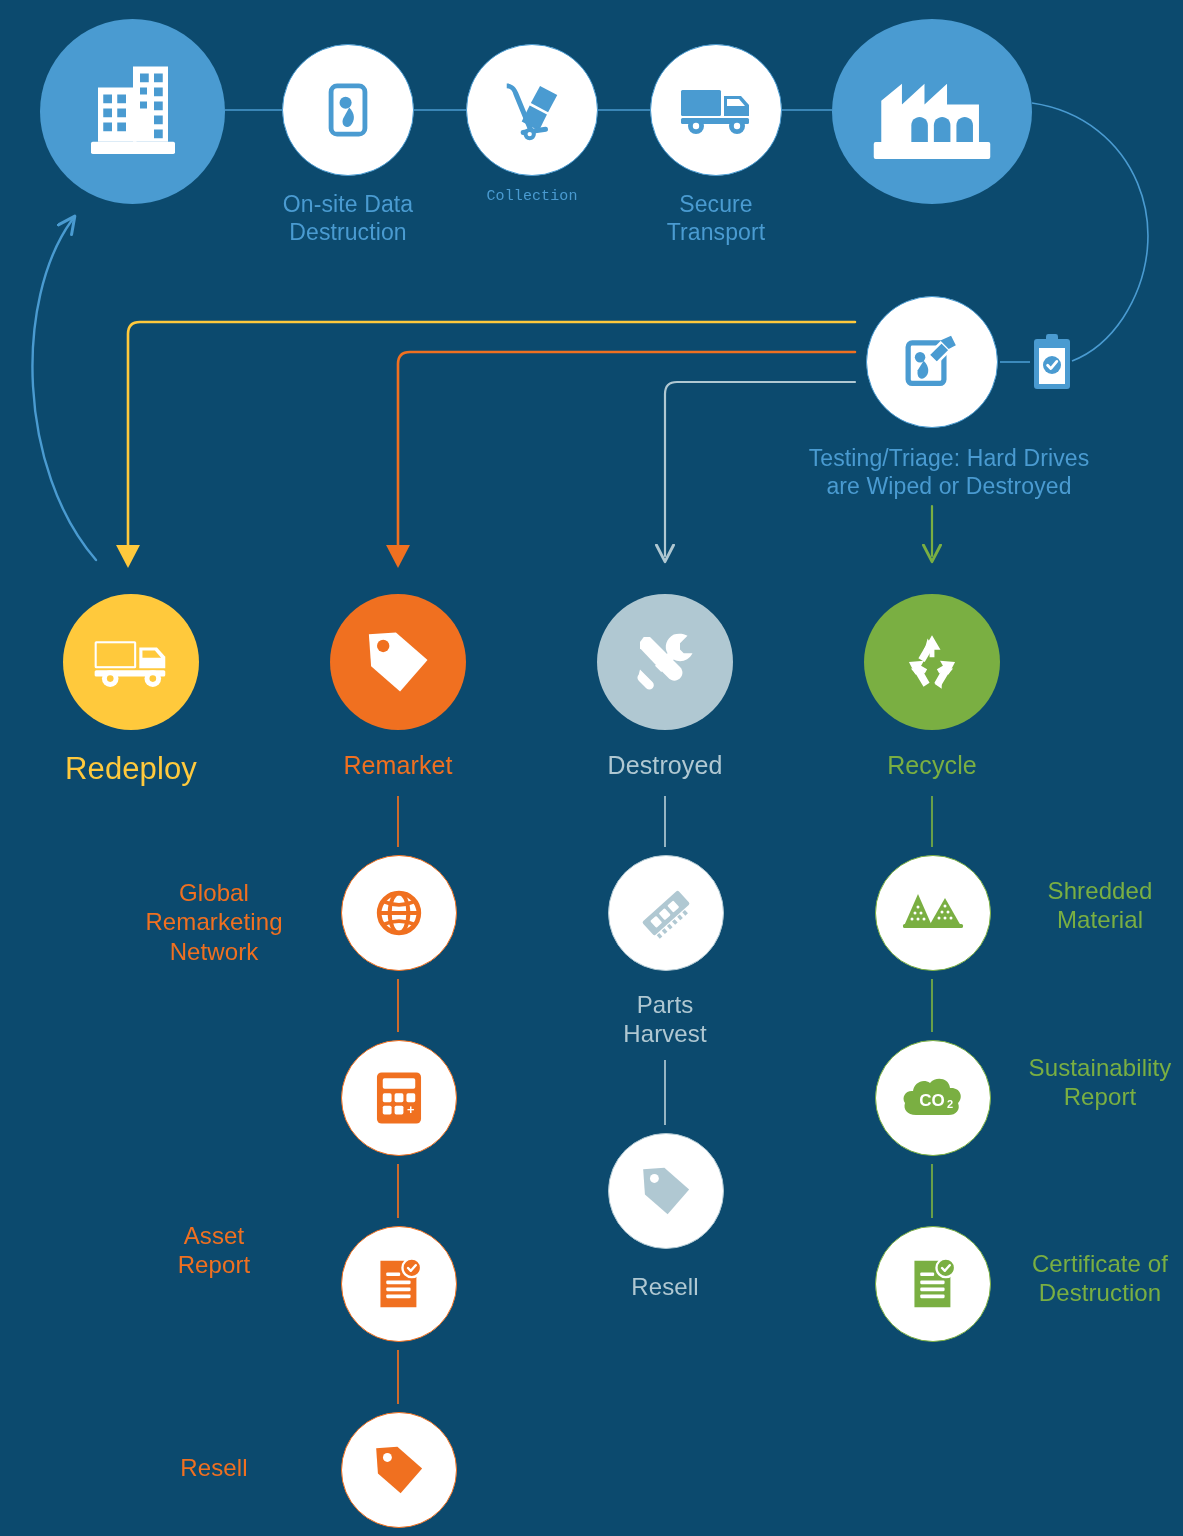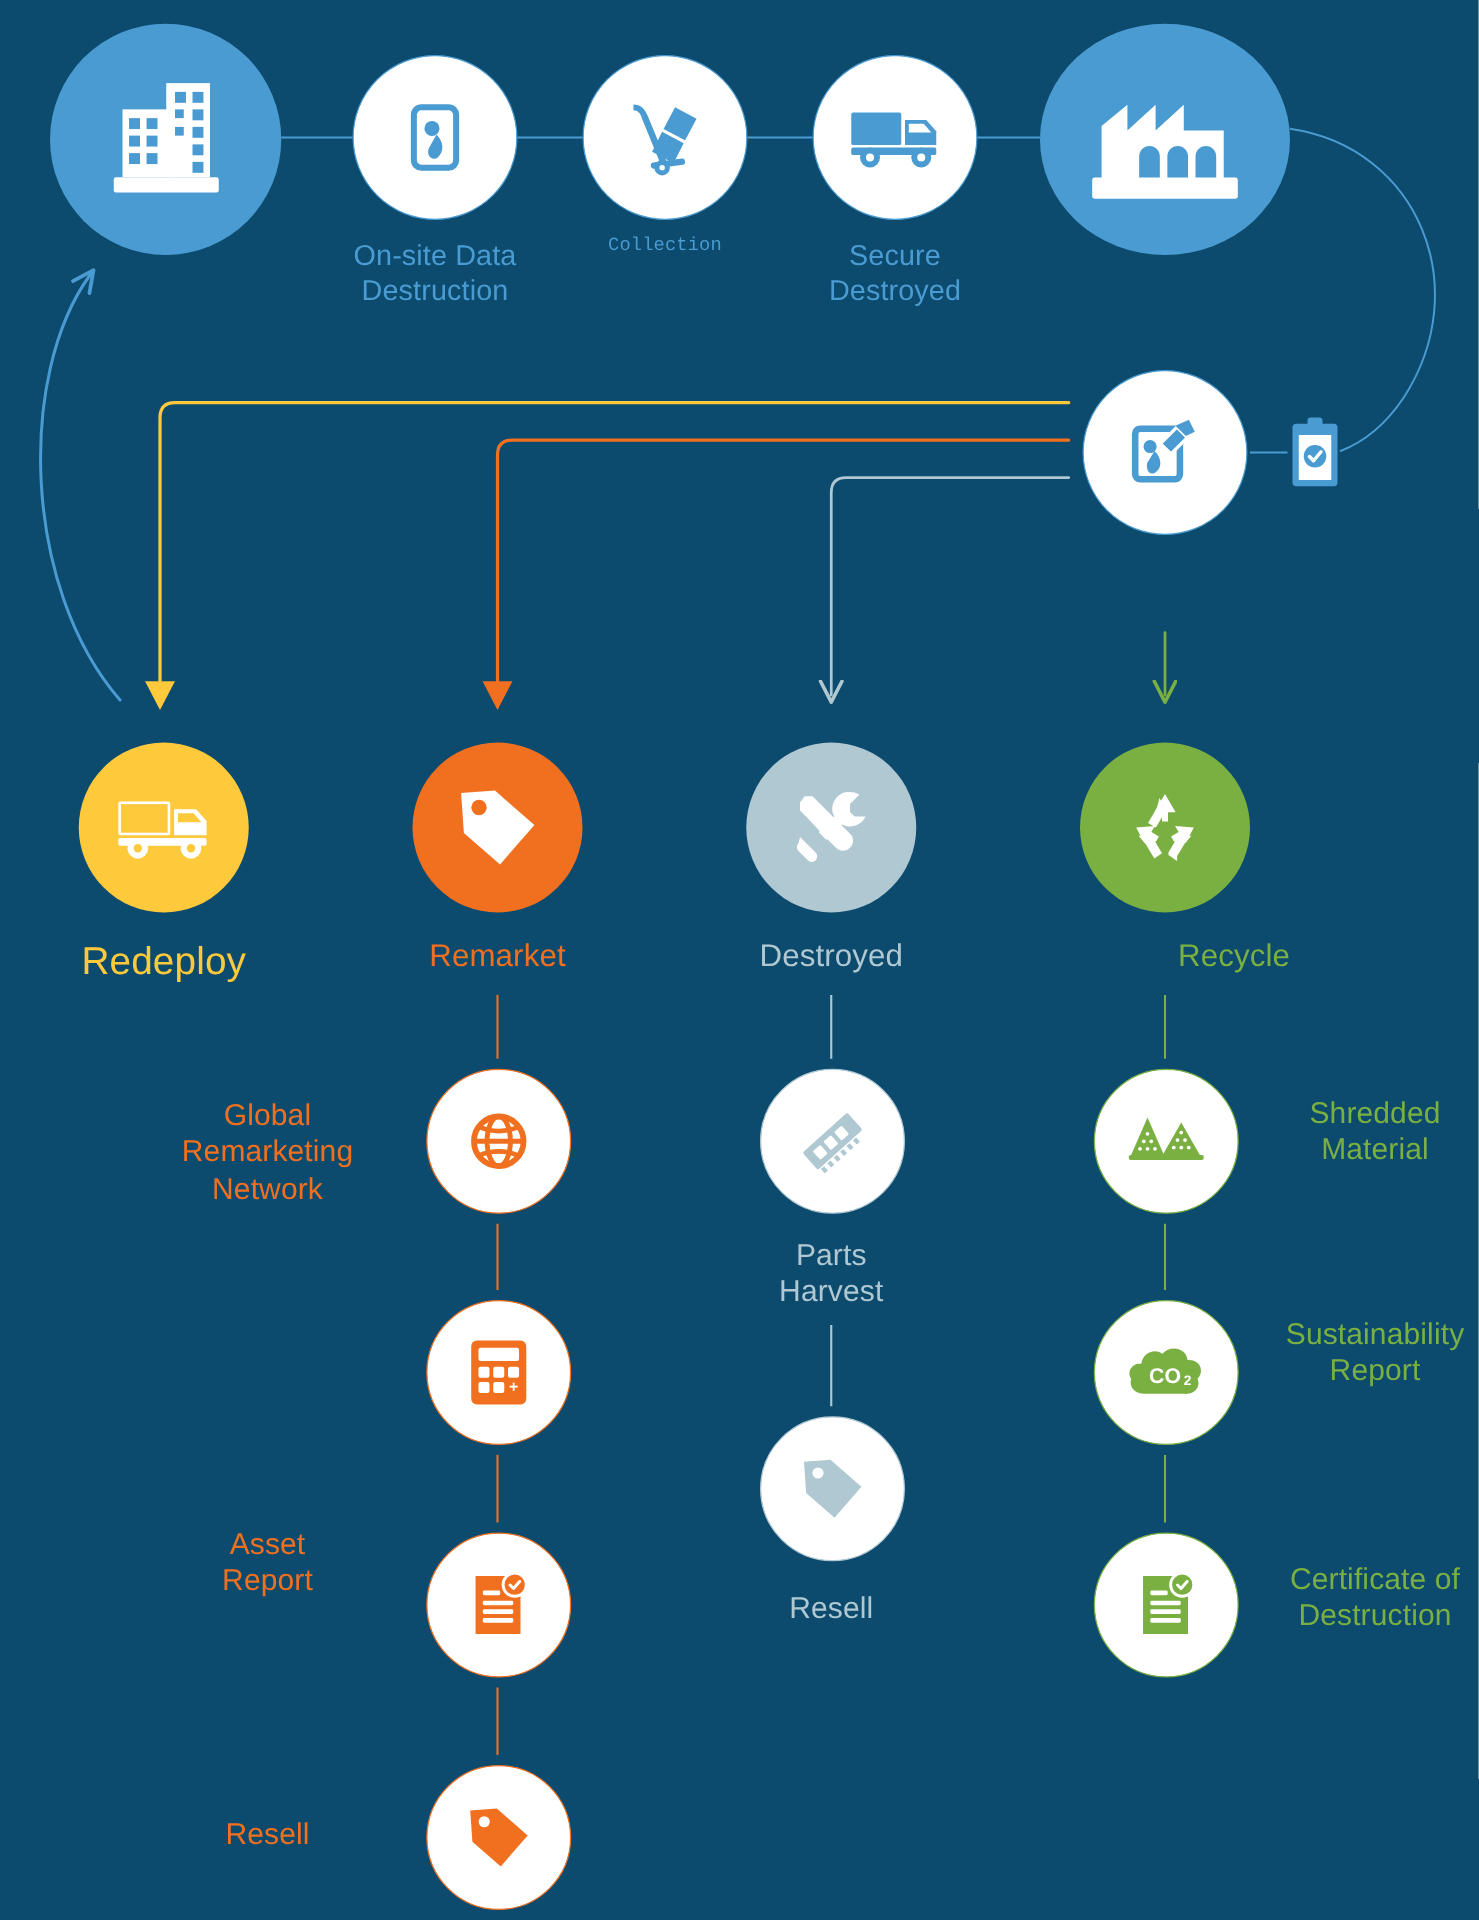--- a/index.html
+++ b/index.html
@@ -169,21 +169,21 @@
           <circle cx="17" cy="42" r="8"></circle>
           <circle cx="58" cy="42" r="8"></circle>
         </g>
         <circle cx="17" cy="42" r="3.2" fill="#fff"></circle>
         <circle cx="58" cy="42" r="3.2" fill="#fff"></circle>
         <path d="M48 15 L60 15 L66 22 L48 22 Z" fill="#fff"></path>
       </svg>
     </span>
   </div>
   <div class="label" style="left:616px; top:190px; width:200px; color:#4a9bd1; font-size:23px;">Secure
-Destroyed</div>
+Transport</div>
 
   <div class="node" style="left:832px; top:19px; width:200px; height:185px; background:#4a9bd1;">
     <span>
       <svg width="124" height="106" viewBox="0 0 66 56" fill="#ffffff" aria-hidden="true">
         <path d="M6 46 L6 22 L17 13 L17 24 L29 13 L29 24 L41 13 L41 24 L58 24 L58 46 Z"></path>
         <rect x="2" y="44" width="62" height="9" rx="1"></rect>
         <g fill="#4a9bd1">
           <path d="M22 44 L22 35 C22 32.5 24 30.6 26.4 30.6 C28.8 30.6 30.8 32.5 30.8 35 L30.8 44 Z"></path>
           <path d="M34 44 L34 35 C34 32.5 36 30.6 38.4 30.6 C40.8 30.6 42.8 32.5 42.8 35 L42.8 44 Z"></path>
           <path d="M46 44 L46 35 C46 32.5 48 30.6 50.4 30.6 C52.8 30.6 54.8 32.5 54.8 35 L54.8 44 Z"></path>
@@ -205,20 +205,22 @@
   </div>
   <div style="position:absolute; left:1030px; top:329px; width:44px; height:66px;">
     <svg width="44" height="66" viewBox="0 0 44 66" aria-hidden="true">
       <rect x="4" y="10" width="36" height="50" rx="3" fill="#4a9bd1"></rect>
       <rect x="9" y="19" width="26" height="36" fill="#fff"></rect>
       <rect x="16" y="5" width="12" height="9" rx="2.4" fill="#4a9bd1"></rect>
       <circle cx="22" cy="36" r="9" fill="#4a9bd1"></circle>
       <path d="M17.6 36.2 L20.8 39.6 L26.8 32.4" fill="none" stroke="#fff" stroke-width="2.8" stroke-linecap="round" stroke-linejoin="round"></path>
     </svg>
   </div>
+  <div class="label" style="left:744px; top:444px; width:410px; color:#4a9bd1; font-size:23px;">Testing/Triage: Hard Drives
+are Wiped or Destroyed</div>
 
   <div class="node" style="left:63px; top:594px; width:136px; height:136px; background:#ffc93c;">
     <span>
       <svg width="78" height="54" viewBox="0 0 74 52" aria-hidden="true">
         <g fill="#ffffff">
           <rect x="2" y="6" width="40" height="26" rx="1.5"></rect>
           <path d="M45 12 L62 12 L70 21 L70 32 L45 32 Z"></path>
           <rect x="2" y="34" width="68" height="6" rx="1.5"></rect>
           <circle cx="17" cy="42" r="8"></circle>
           <circle cx="58" cy="42" r="8"></circle>
@@ -356,21 +358,21 @@
         <path d="M24.4 8.6 L28.8 16.4 L22 28 L16.8 25 L22.4 15.4 C23 14.2 23.6 11.4 24.4 8.6 Z"></path>
         <path d="M9 28 L21.4 27 L19 31 L24 34 L22 37.4 L16.8 34.4 L14.4 38.4 Z"></path>
         <path d="M10.6 33.4 L19.4 33.6 L26 45 L21 48.4 L15.2 38.8 C14.4 37.6 12.4 35.6 10.6 33.4 Z"></path>
         <path d="M47 28 L34.6 27 L37 31 L32 34 L34 37.4 L39.2 34.4 L41.6 38.4 Z"></path>
         <path d="M45.4 33.4 L36.6 33.6 L30 45 L35 48.4 L40.8 38.8 C41.6 37.6 43.6 35.6 45.4 33.4 Z"></path>
         <path d="M30 46 L36 42 L36 50 Z"></path>
         <path d="M20 50 L40 50 L40 44 L20 44 Z" fill="none"></path>
       </svg>
     </span>
   </div>
-  <div class="label" style="left:832px; top:750px; width:200px; color:#7aaf42; font-size:25px;text-align:right;">Recycle</div>
+  <div class="label" style="left:832px; top:750px; width:200px; color:#7aaf42; font-size:25px;">Recycle</div>
 
   <div class="node" style="left:875px; top:855px; width:116px; height:116px; border:1.6px solid #7aaf42; background:#fff;">
     <span>
       <svg width="64" height="50" viewBox="0 0 64 50" aria-hidden="true">
         <path d="M17 6 L31 38 L3 38 Z" fill="#7aaf42"></path>
         <path d="M44 10 L60 38 L28 38 Z" fill="#7aaf42"></path>
         <rect x="2" y="36" width="60" height="4" rx="1.6" fill="#7aaf42"></rect>
         <g fill="#fff">
           <circle cx="14" cy="25" r="1.5"></circle>
             <circle cx="20" cy="25" r="1.5"></circle>

